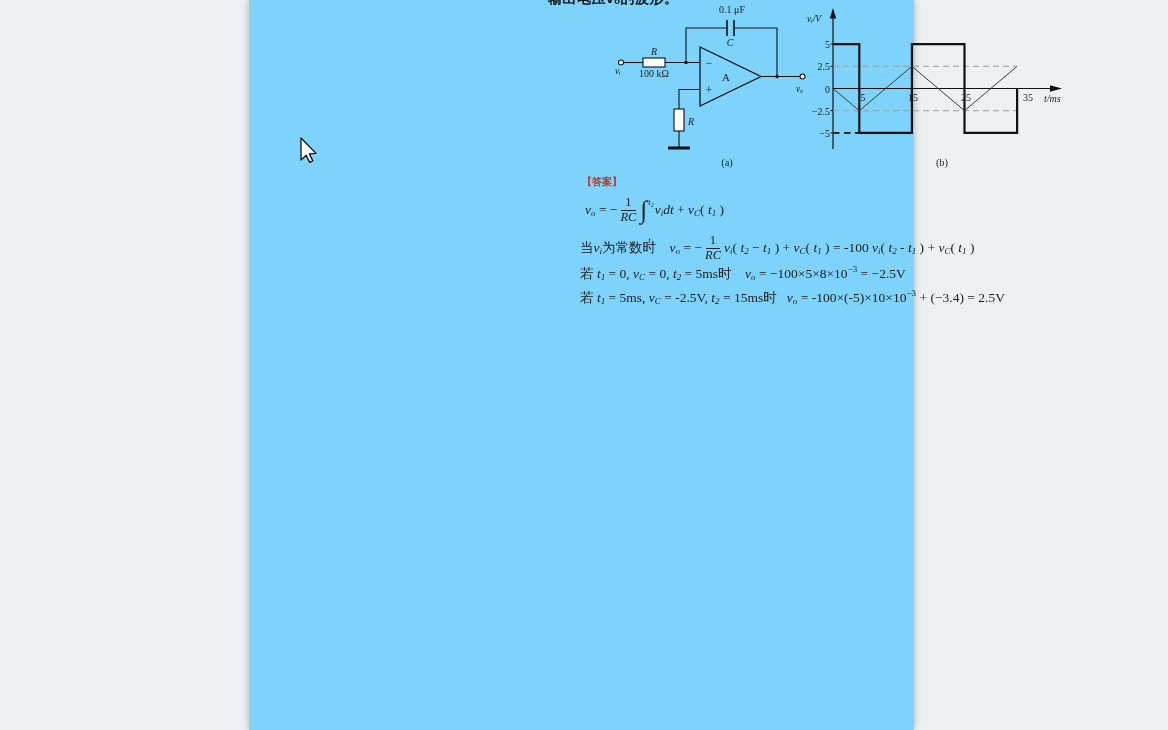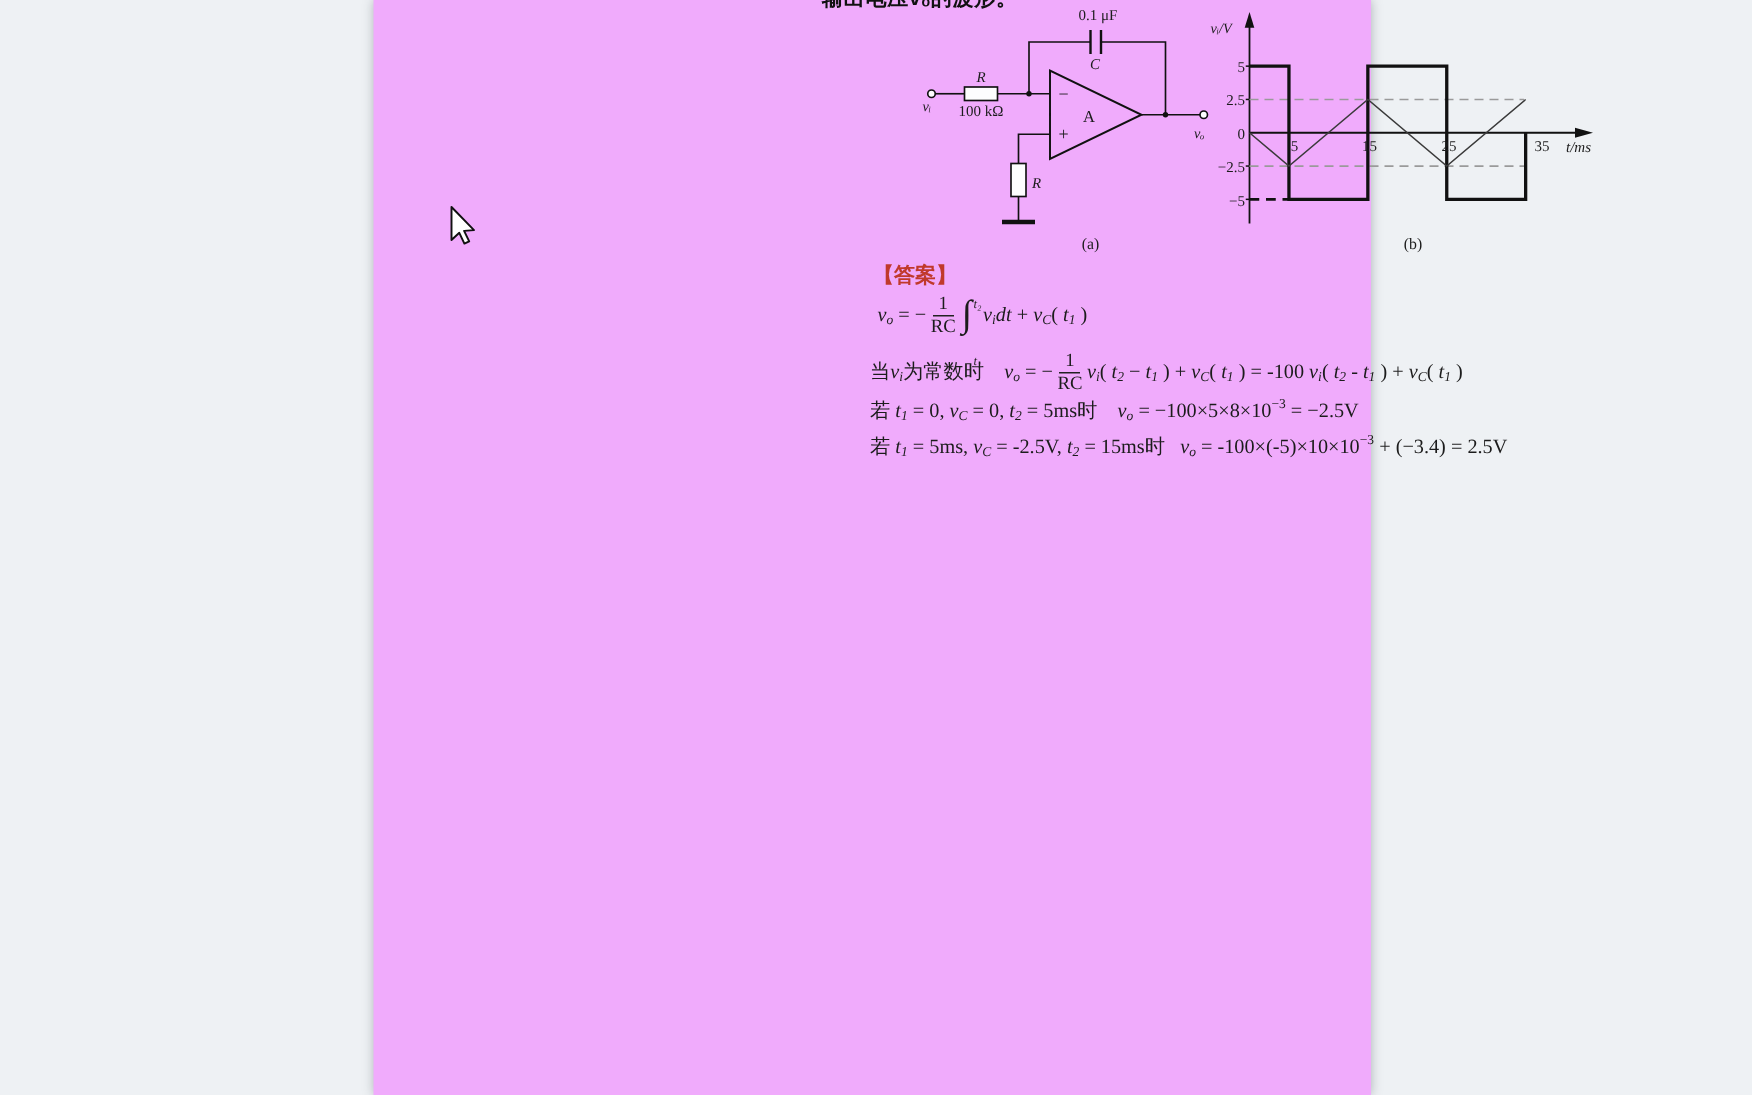--- a/index.html
+++ b/index.html
@@ -1,41 +1,41 @@
 <!DOCTYPE html>
 <html><head>
 <meta charset="utf-8">
 <style>
   html,body{margin:0;padding:0;}
   body{width:1168px;height:730px;overflow:hidden;background:#eef1f4;
        font-family:"Liberation Serif",serif;color:#1c1c1c;}
   .stage{position:relative;width:1168px;height:730px;}
   .page{position:absolute;left:249px;top:0;width:665px;height:730px;
-        background:#f0abfc;box-shadow:0 0 7px rgba(50,60,70,.35);}
+        background:#7dd3fc;box-shadow:0 0 7px rgba(50,60,70,.35);}
   .title-clip{position:absolute;left:299px;top:-10px;width:300px;
         font-family:"Liberation Sans",sans-serif;font-weight:bold;
         font-size:14px;letter-spacing:.5px;color:#111;white-space:nowrap;}
   svg text{fill:#1c1c1c;font-family:"Liberation Serif",serif;}
   .circuit{position:absolute;left:365px;top:2px;}
   .graph{position:absolute;left:555px;top:2px;}
   .wire{stroke:#111;stroke-width:1.1;fill:none;}
   .thick{stroke:#111;stroke-width:3;}
   .comp{stroke:#111;stroke-width:1.1;fill:#fdfdfe;}
   .it{font-style:italic;}
-  .ans-head{position:absolute;left:333px;top:175px;font-size:14px;
+  .ans-head{position:absolute;left:333px;top:175px;font-size:10px;
         font-weight:bold;font-family:"Liberation Sans",sans-serif;}
   .formula{position:absolute;display:flex;align-items:center;
         font-size:13.5px;white-space:pre;line-height:1.2;}
   .formula em{font-style:italic;}
   .formula sub{font-size:9px;vertical-align:baseline;position:relative;top:3px;font-style:italic;}
   .formula sup{font-size:9px;vertical-align:baseline;position:relative;top:-5px;}
   .frac{display:inline-flex;flex-direction:column;align-items:center;
         margin:0 3px;line-height:1.1;font-size:12.5px;}
   .frac>span:first-child{border-bottom:1px solid #222;padding:0 4px;}
-  .frac>span:last-child{}
+  .frac>span:last-child{font-style:italic;}
   .intg{display:inline-flex;align-items:center;margin:0 1px;}
   .isym{font-size:25px;line-height:.85;}
   .ilim{display:inline-flex;flex-direction:column;justify-content:space-between;
         height:27px;font-size:8.5px;font-style:italic;padding:1px 0 1px 1px;gap:28px;}
   .f1{left:336px;top:193px;height:34px;}
   .f2{left:331px;top:233px;height:30px;}
   .f3{left:331px;top:263px;height:22px;}
   .f4{left:331px;top:287px;height:22px;}
   .cursor{position:absolute;left:297px;top:136px;}
 </style>

